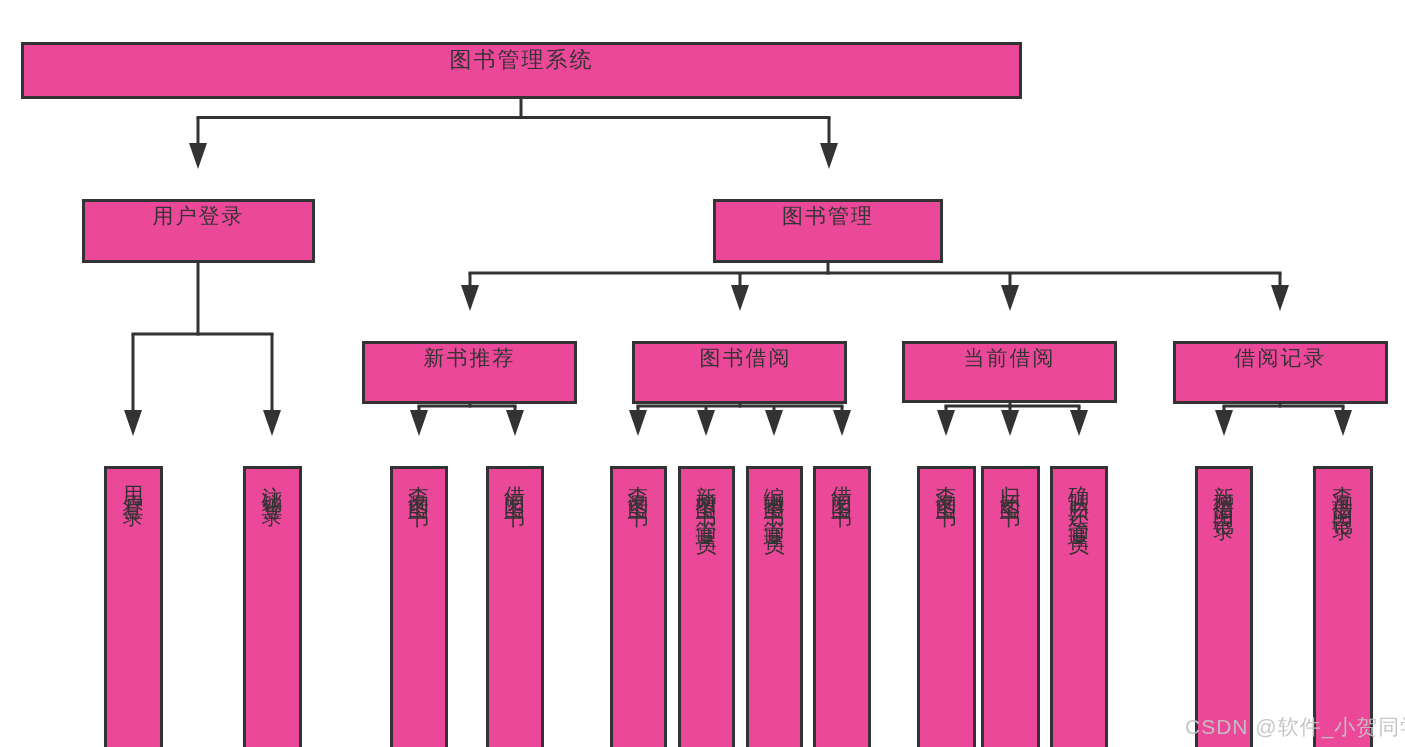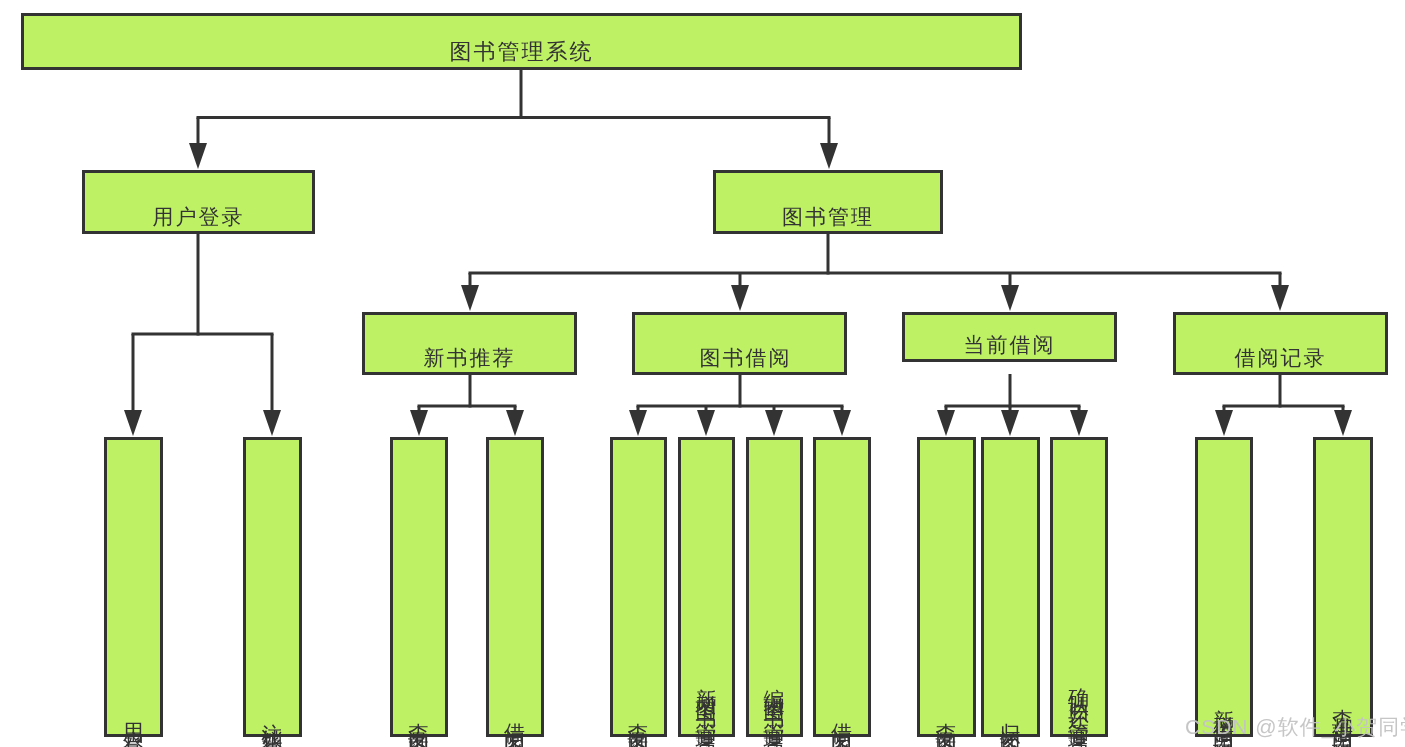--- a/index.html
+++ b/index.html
@@ -14,25 +14,26 @@
   }
   #connectors {
     position: absolute;
     left: 0; top: 0;
     z-index: 0;
   }
   .node {
     position: absolute;
     box-sizing: border-box;
     border: 3px solid #333333;
-    background: #bef264;
+    background: #ec4899;
     display: flex;
-    align-items: flex-end;
+    align-items: flex-start;
     justify-content: center;
     z-index: 1;
+    margin-top: 29px;
   }
   .h-label {
     font-size: 21px;
     letter-spacing: 2px;
     white-space: nowrap;
   }
   .root-label { font-size: 22px; }
   .leaf {
     top: 437px;
     height: 300px;
@@ -138,21 +139,21 @@
   <div class="node" style="left:362px; top:312px; width:215px; height:63px;">
     <span class="h-label">新书推荐</span>
   </div>
 
   <div class="node" style="left:713px; top:170px; width:230px; height:64px;">
     <span class="h-label">图书管理</span>
   </div>
   <div class="node" style="left:632px; top:312px; width:215px; height:63px;padding-left:12px;">
     <span class="h-label">图书借阅</span>
   </div>
-  <div class="node" style="left:902px; top:312px; width:215px; height:50px;">
+  <div class="node" style="left:902px; top:312px; width:215px; height:62px;">
     <span class="h-label">当前借阅</span>
   </div>
   <div class="node" style="left:1173px; top:312px; width:215px; height:63px;">
     <span class="h-label">借阅记录</span>
   </div>
 
   <div class="node leaf" style="left:104px; width:59px;">
     <span class="v-label">用户登录</span>
   </div>
   <div class="node leaf" style="left:243px; width:59px;">

